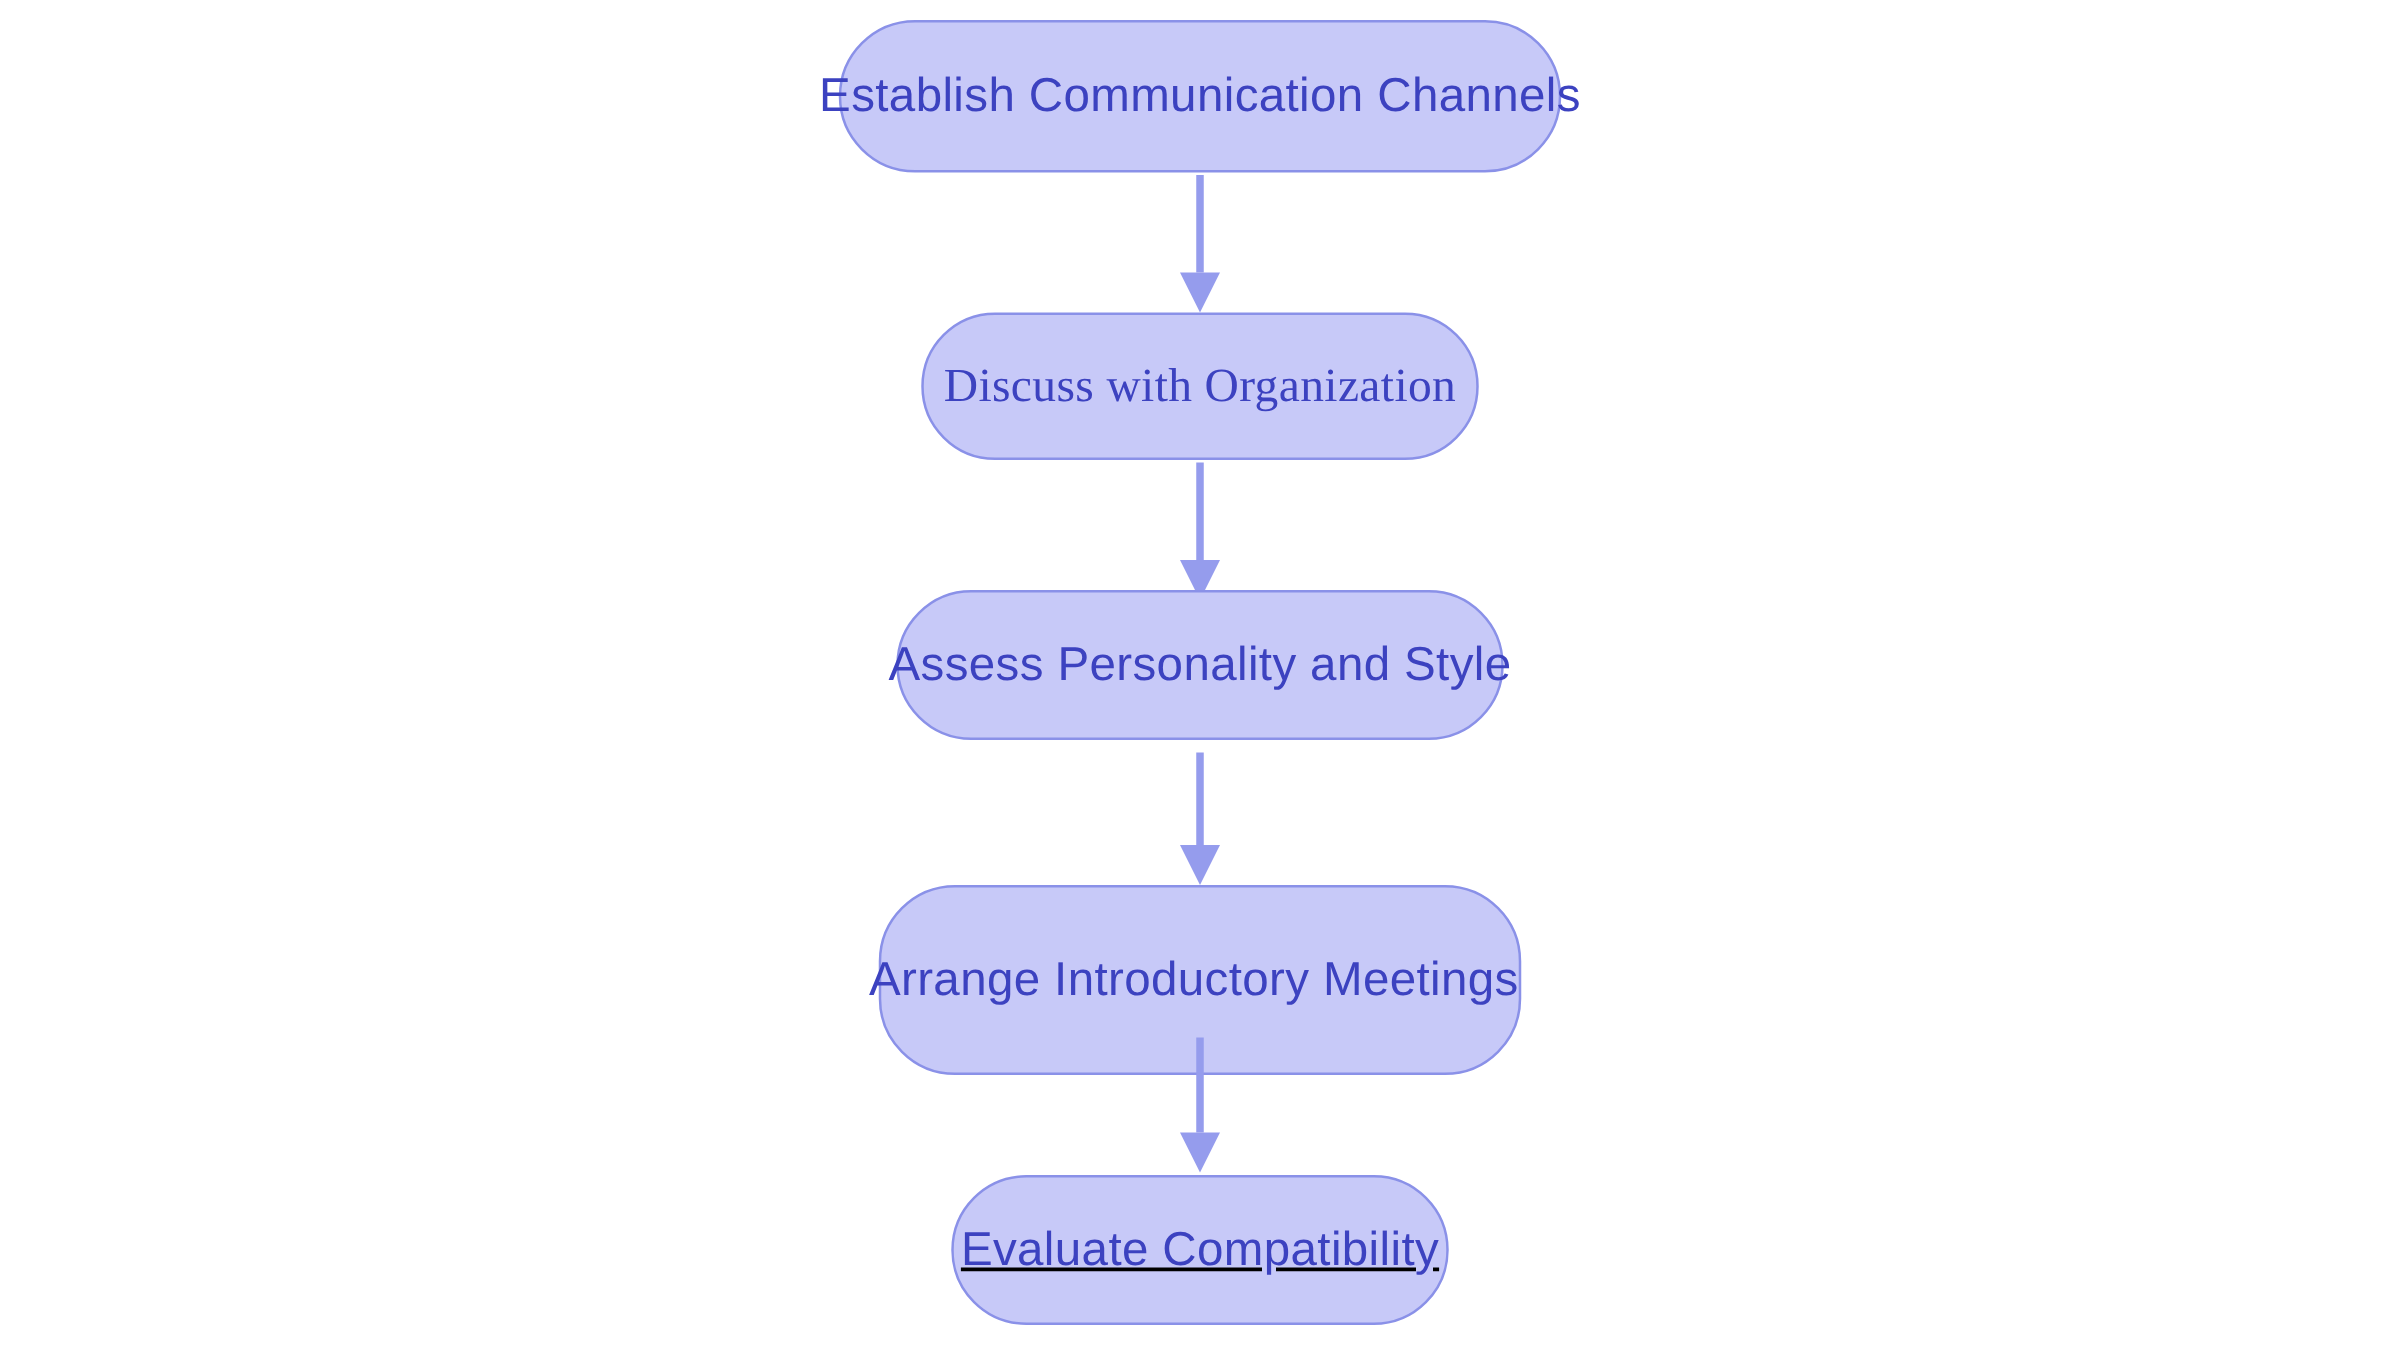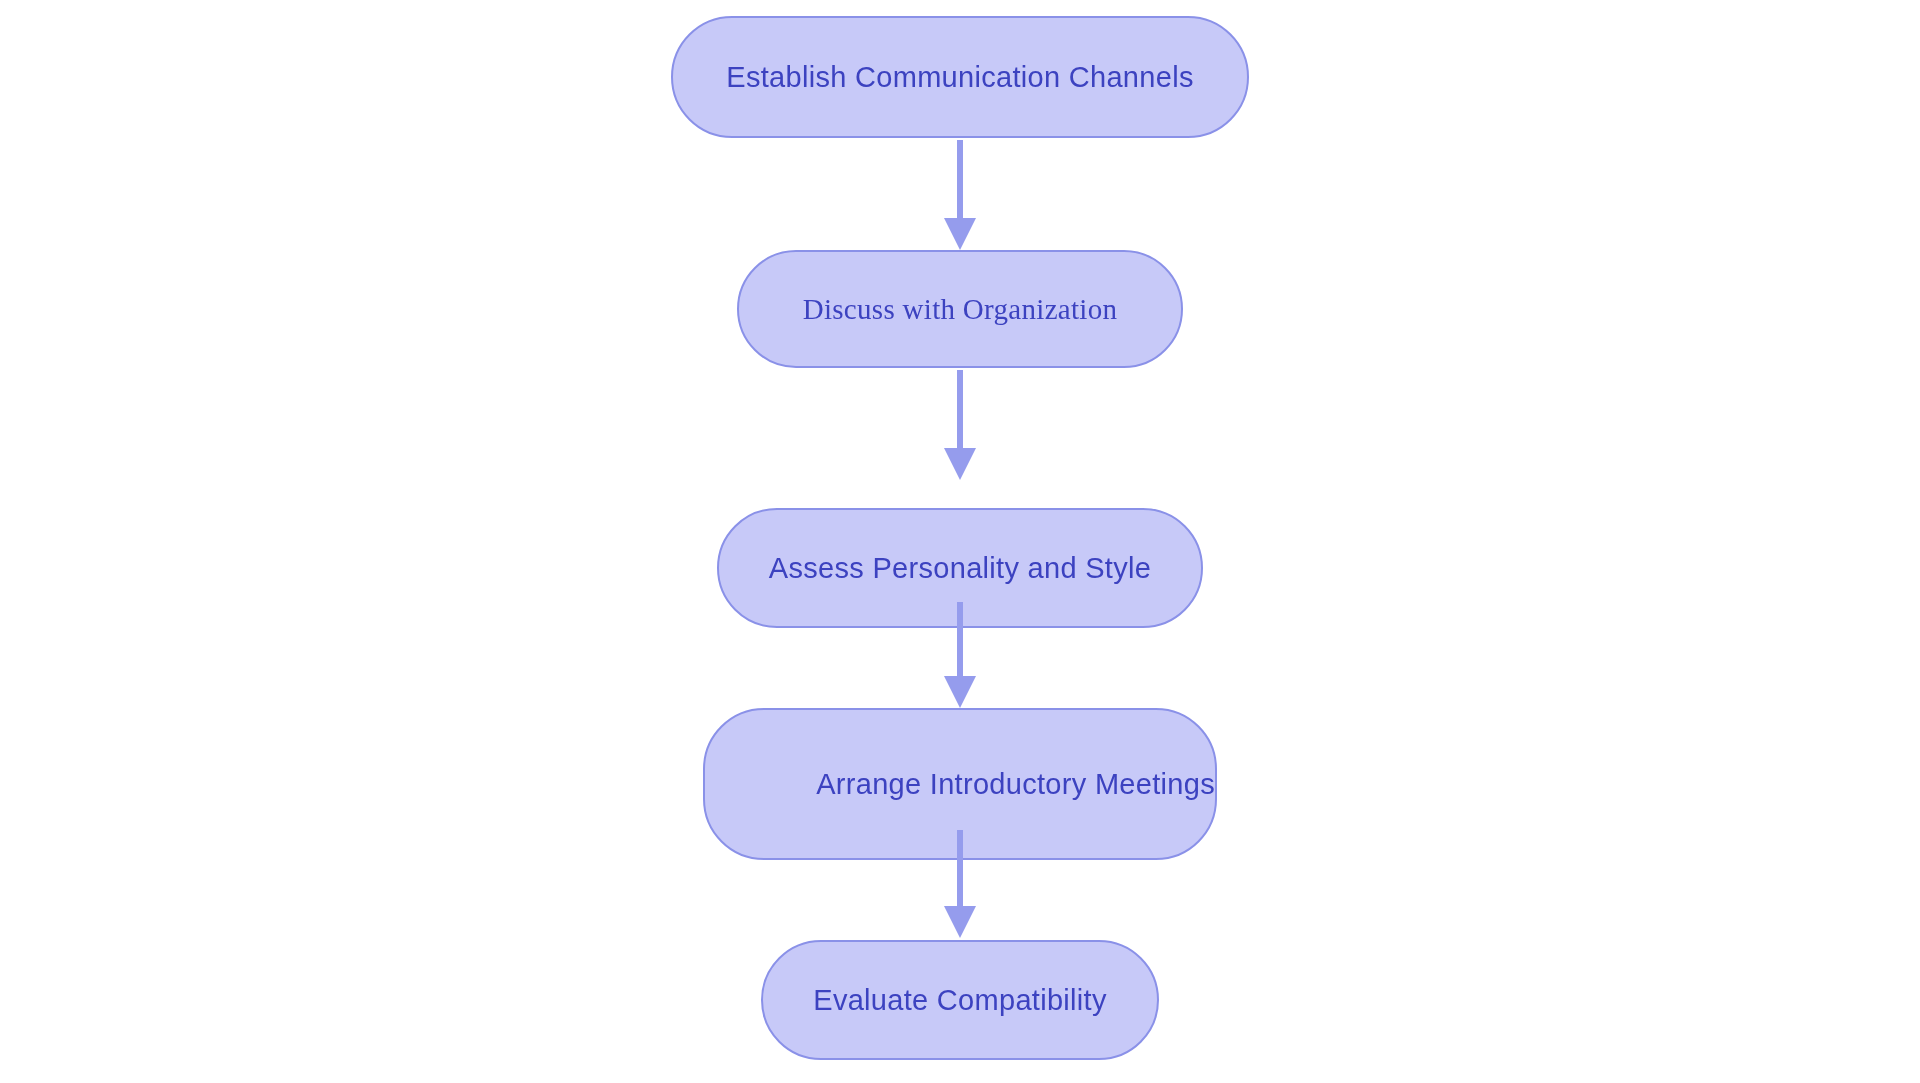--- a/index.html
+++ b/index.html
@@ -27,21 +27,21 @@
     background: var(--node-fill);
     border: 2px solid var(--node-border);
     border-radius: 61px;
     display: flex;
     align-items: center;
     justify-content: center;
     text-align: center;
   }
   .node-label {
     color: var(--node-text);
-    font-size: 29px;
+    font-size: 38px;
     font-weight: 500;
     letter-spacing: 0.3px;
     white-space: nowrap;
   }
   .arrow {
     position: absolute;
     left: 960px;
     transform: translateX(-50%);
     display: flex;
     flex-direction: column;
@@ -76,35 +76,35 @@
 
   <div class="node" style="left:737px; top:250px; width:446px; height:118px;font-family:Liberation Serif, serif;">
     <span class="node-label">Discuss with Organization</span>
   </div>
 
   <div class="arrow" style="top:370px; height:110px;">
     <div class="arrow-line"></div>
     <div class="arrow-head"></div>
   </div>
 
-  <div class="node" style="left:717px; top:508px; width:486px; height:120px;">
+  <div class="node" style="left:717px; top:472px; width:486px; height:120px;">
     <span class="node-label">Assess Personality and Style</span>
   </div>
 
   <div class="arrow" style="top:602px; height:106px;">
     <div class="arrow-line"></div>
     <div class="arrow-head"></div>
   </div>
 
   <div class="node" style="left:703px; top:708px; width:514px; height:152px;justify-content:flex-end;">
     <span class="node-label">Arrange Introductory Meetings</span>
   </div>
 
   <div class="arrow" style="top:830px; height:108px;">
     <div class="arrow-line"></div>
     <div class="arrow-head"></div>
   </div>
 
-  <div class="node" style="left:761px; top:940px; width:398px; height:120px;">
+  <div class="node" style="left:761px; top:940px; width:398px; height:120px;text-decoration:underline;">
     <span class="node-label">Evaluate Compatibility</span>
   </div>
 
 </div>
 
 </body></html>

